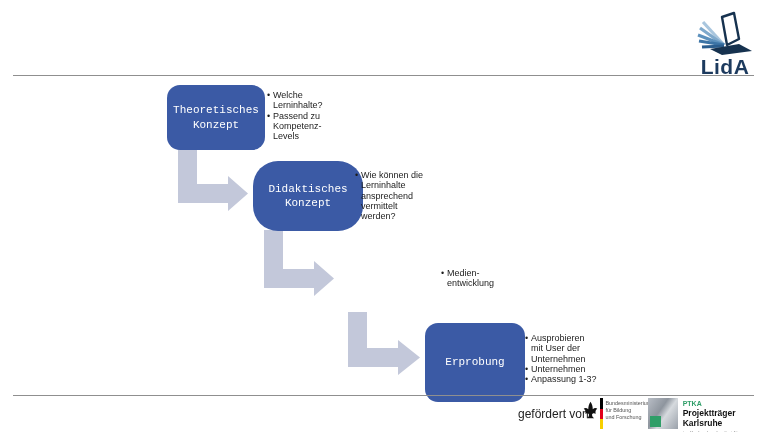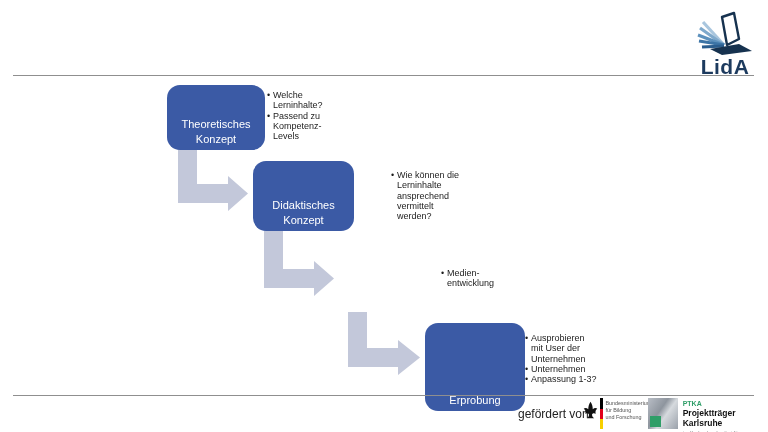--- a/index.html
+++ b/index.html
@@ -10,30 +10,30 @@
          color:#141414;letter-spacing:.2px;white-space:nowrap;}
 
   .rule{position:absolute;height:0;border-top:1.6px solid var(--line-gray);}
   .rule-top{left:13px;width:741px;top:75px;}
   .rule-bottom{left:13px;width:741px;top:395px;}
 
   .arrow-layer{position:absolute;left:0;top:0;width:768px;height:432px;}
   .arrow{fill:var(--arrow-gray);}
 
   .step{position:absolute;background:var(--box-blue);border-radius:13px;color:#fff;
-        display:flex;align-items:flex-end;justify-content:center;text-align:center;
-        font-size:11px;line-height:1.3;padding:4px 0;box-sizing:border-box;}
+        display:flex;align-items:center;justify-content:center;text-align:center;
+        font-size:11px;line-height:1.3;padding:4px 0;box-sizing:border-box;font-family:Liberation Mono, monospace;}
   .s1{left:167px;top:85px;width:98px;height:65px;}
-  .s2{left:253px;top:161px;width:101px;height:70px;}
+  .s2{left:253px;top:161px;width:110px;height:70px;border-radius:25px;}
   .s3{left:336px;top:244px;width:104px;height:70px;}
-  .s4{left:425px;top:323px;width:100px;height:88px;}
+  .s4{left:425px;top:323px;width:100px;height:79px;}
 
   .bullets{position:absolute;font-size:9px;line-height:1.14;color:#1c1c1c;}
   .bl1{left:268px;top:90px;width:64px;}
-  .bl2{left:356px;top:170px;width:78px;margin-left:36px;}
+  .bl2{left:356px;top:170px;width:78px;}
   .bl3{left:442px;top:268px;width:62px;}
   .bl4{left:526px;top:333px;width:72px;}
   .bullet{position:relative;padding-left:5px;}
   .bullet::before{content:"\2022";position:absolute;left:-1px;}
 
   .lida{position:absolute;left:692px;top:9px;width:66px;text-align:center;}
   .lida-text{font-size:21px;font-weight:bold;color:var(--navy);letter-spacing:.5px;
              margin-top:-3px;line-height:1;}
 
   .funding{position:absolute;left:518px;top:407px;font-size:12px;color:#222;}

